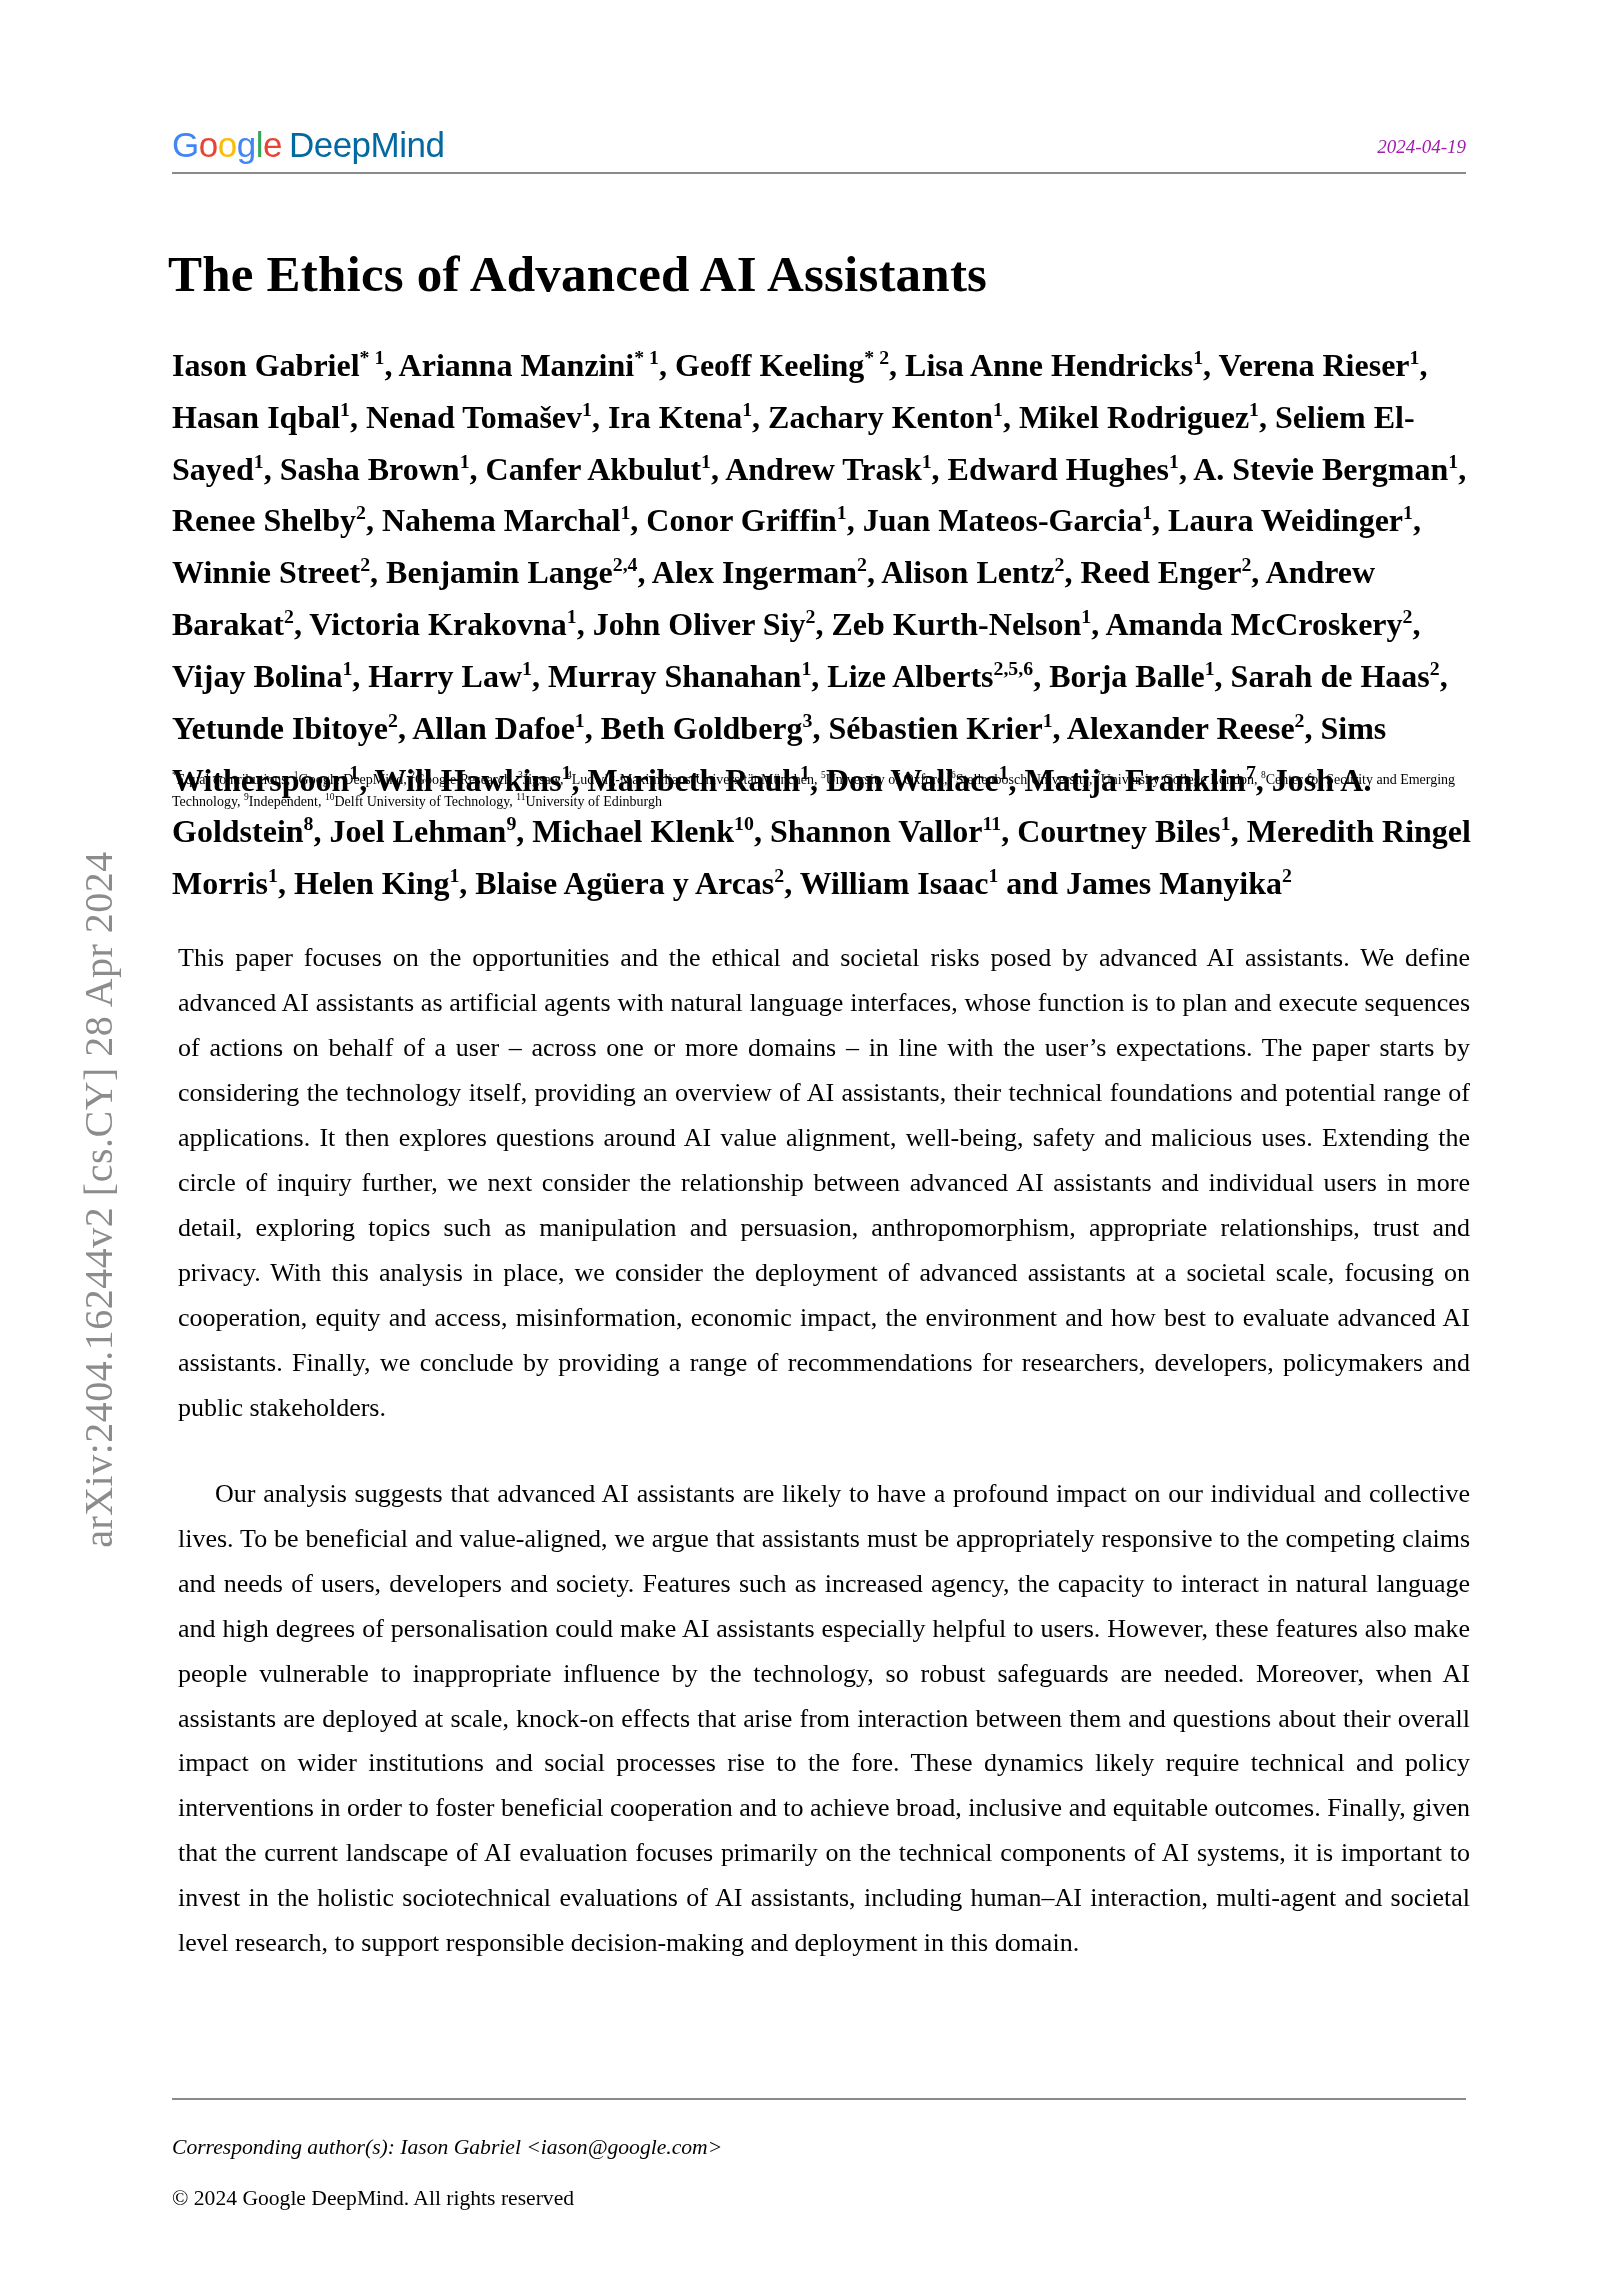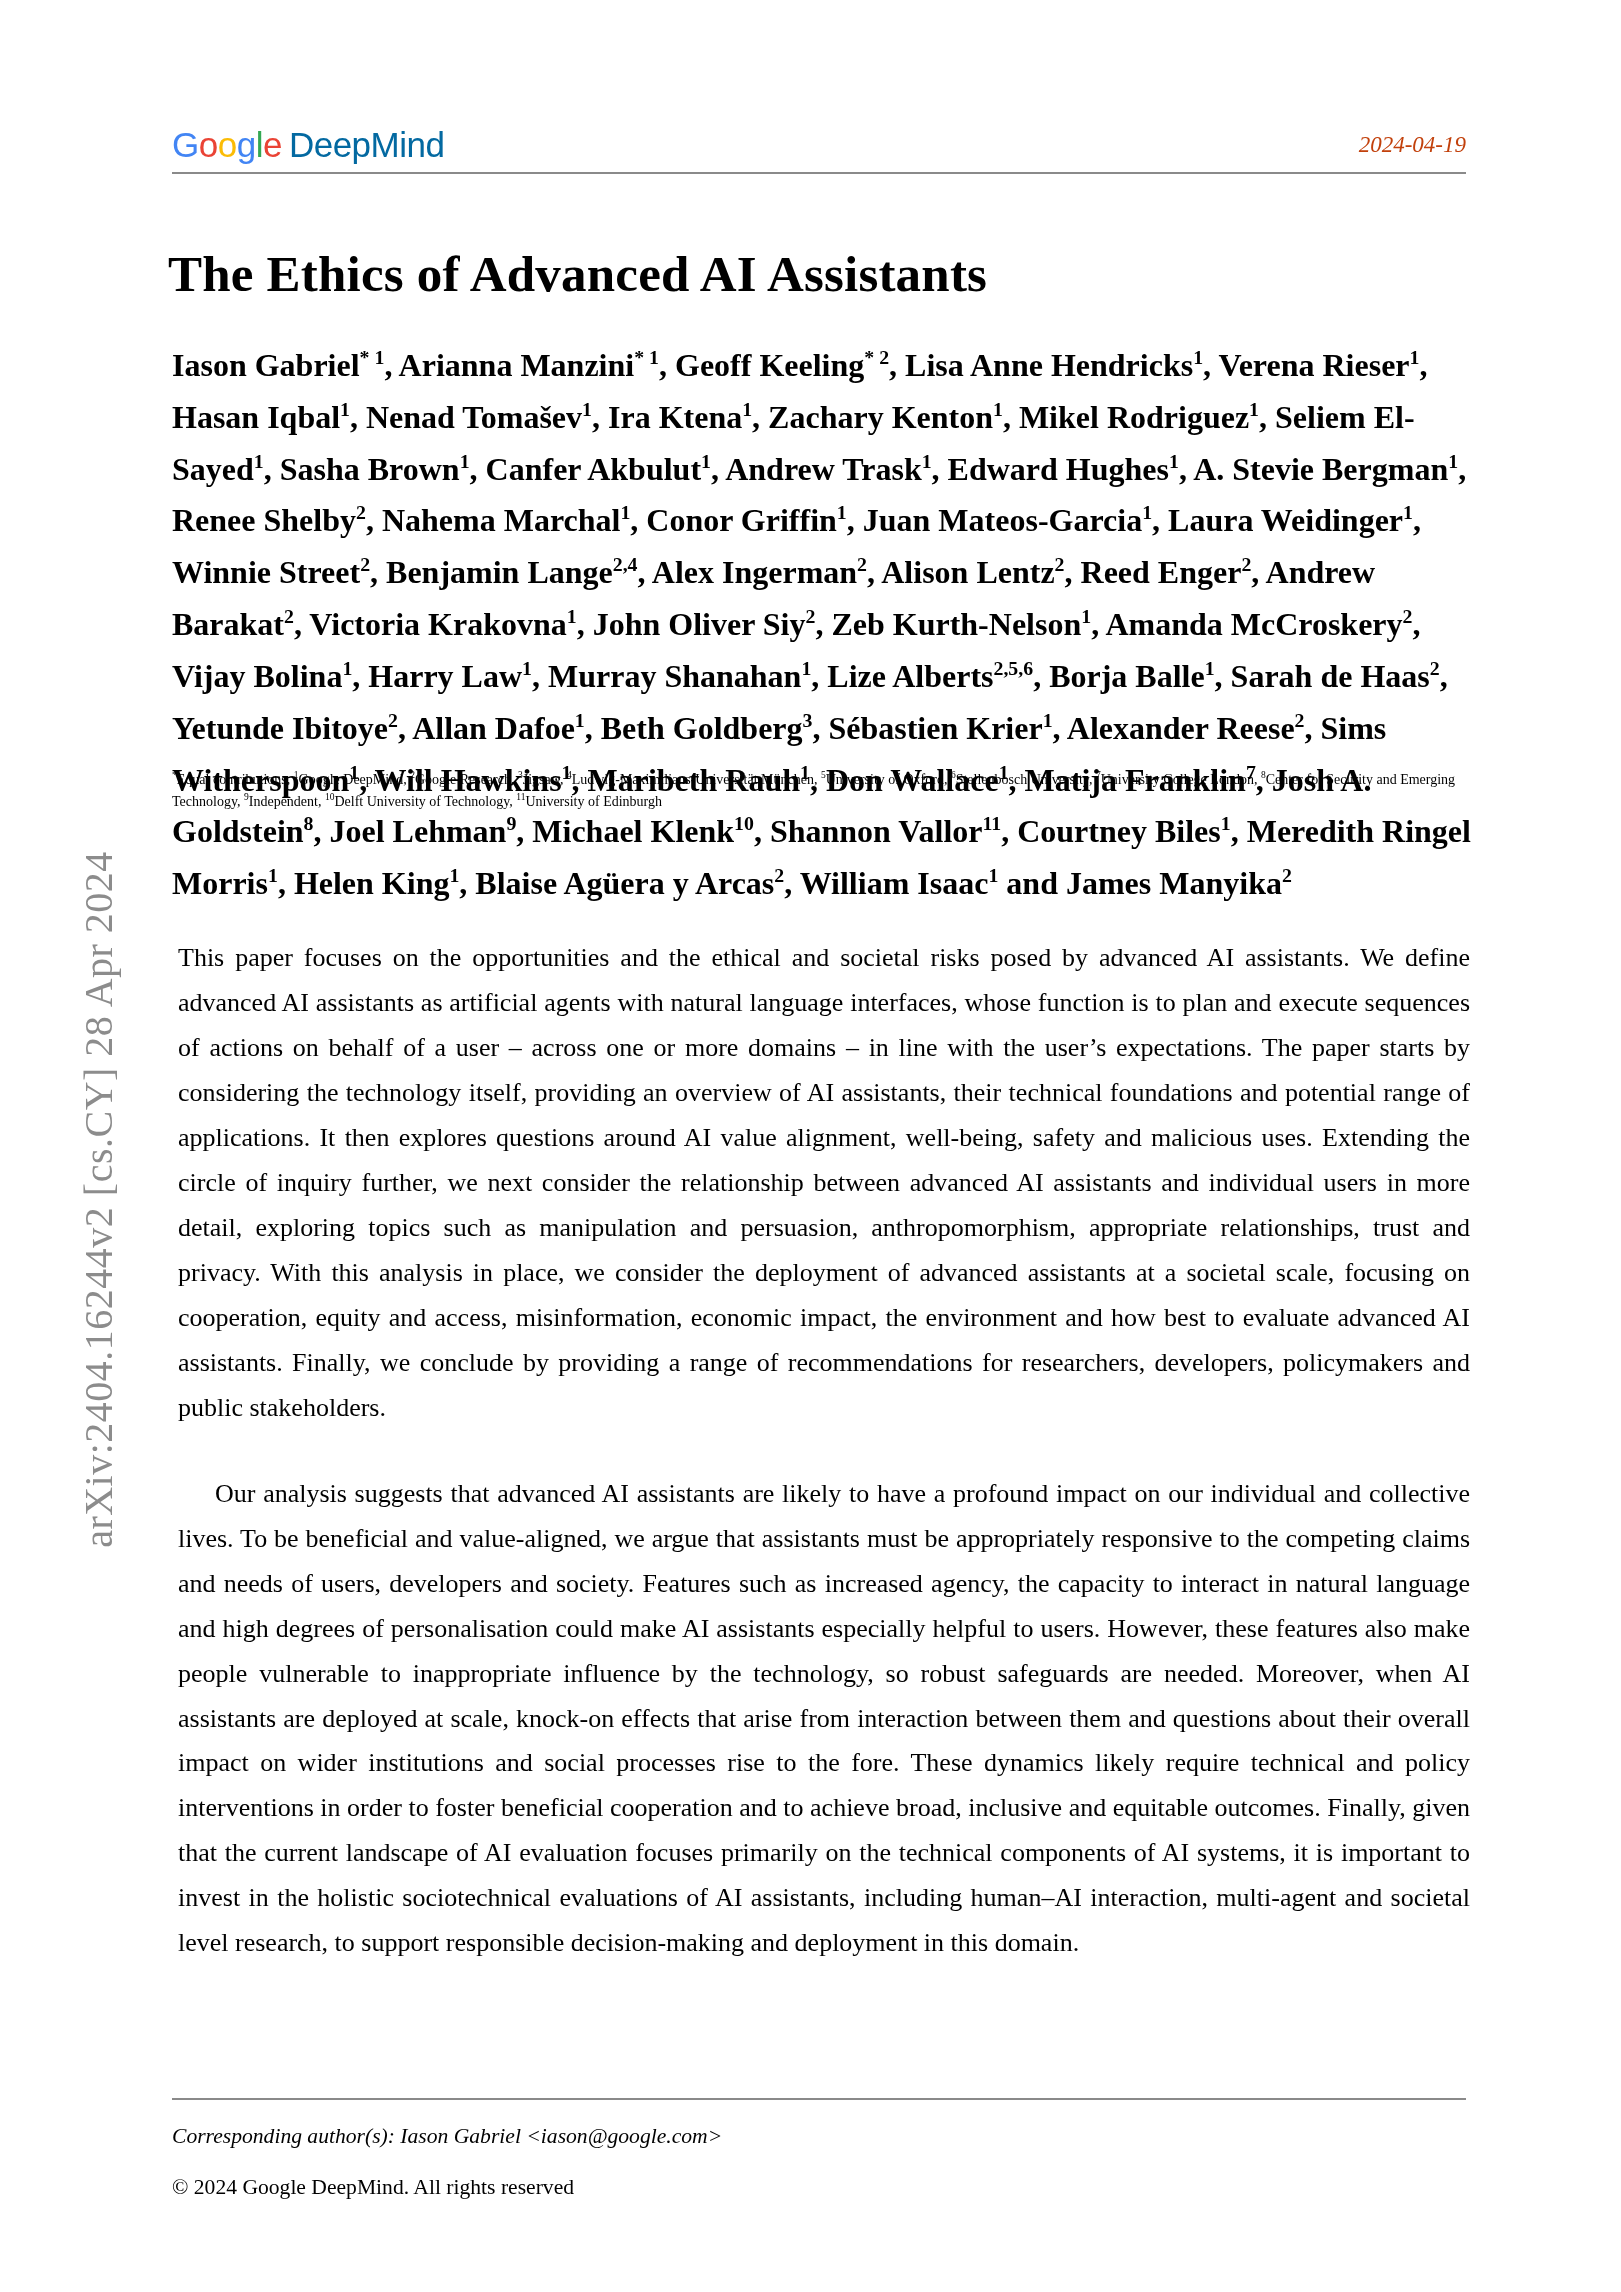--- a/index.html
+++ b/index.html
@@ -66,22 +66,22 @@
   }
   .logo .wordmark { display: inline-flex; }
   .logo .wordmark span { font-weight: 400; }
   .logo .deepmind {
     color: #0369a1;
     margin-left: 7px;
     font-weight: 400;
   }
   .date {
     font-style: italic;
-    font-size: 23px;
-    color: #c2410c;
+    font-size: 19px;
+    color: #a21caf;
     padding-bottom: 3.9px;
   }
 
   
   .title {
     position: absolute;
     left: 168px;
     top: 211px;
     width: 1294px;
     font-size: 51px;
@@ -136,21 +136,21 @@
   .abstract p { margin: 0 0 0 0; }
   .abstract p.indent { text-indent: 37px; margin-top: 41px; }
 
   
   .footer {
     position: absolute;
     left: 172px;
     top: 2098px;
     width: 1294px;
     border-top: 2.9px solid #8a8a8a;
-    padding-top: 21px;
+    padding-top: 32px;
     box-sizing: border-box;
   }
   .footer .corresp {
     font-style: italic;
     font-size: 21.6px;
     line-height: 1.45;
   }
   .footer .copyright {
     font-size: 21.6px;
     line-height: 1.45;

